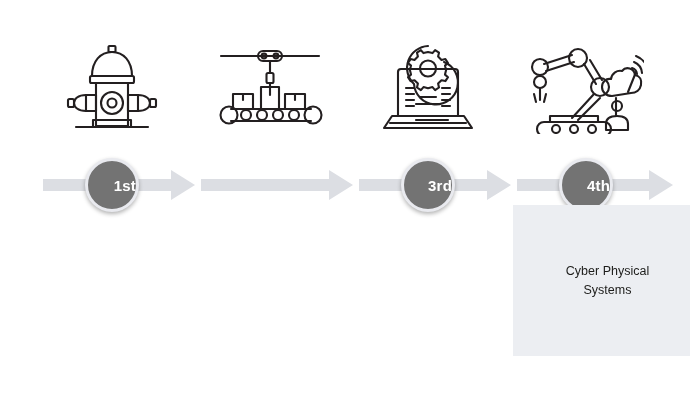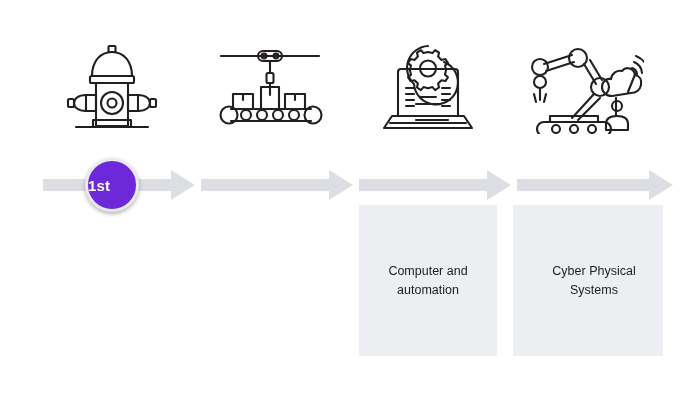--- a/index.html
+++ b/index.html
@@ -64,26 +64,26 @@
 
   
   .badge {
     position: absolute;
     top: 158px;
     left: 50%;
     transform: translateX(-50%);
     width: 54px;
     height: 54px;
     border-radius: 50%;
-    background: #6d28d9;
+    background: #737373;
     border: 3px solid #e9eaef;
     box-sizing: border-box;
     display: flex;
     align-items: center;
-    justify-content: flex-start;
+    justify-content: flex-end;
     box-shadow: 0 2px 4px rgba(0,0,0,0.30);
   }
   .badge-label {
     color: #ffffff;
     font-size: 15px;
     font-weight: bold;
     letter-spacing: 0.2px;
     line-height: 1;
   }
 
@@ -94,21 +94,21 @@
     left: 10px;
     width: 138px;
     height: 151px;
     background: #eceef2;
     display: flex;
     align-items: center;
     justify-content: center;
     box-sizing: border-box;
     padding: 0 8px;
   }
-  .panel-4 { width: 150px; padding-left: 20px; }
+  .panel-4 { width: 177px; padding-left: 20px; }
   .panel-text {
     color: #1d1d1b;
     font-size: 12.5px;
     line-height: 1.45;
     text-align: center;
     white-space: pre-line;
   }
 </style>
 </head>
 <body>
@@ -239,25 +239,24 @@
         <path d="M66 20 A22 22 0 1 1 36 42 A22 22 0 0 1 50 4"></path>
 
         <path d="M50 10 l4.5 1.1 2.6 -3.0 3.9 2.6 -0.9 3.9 3.4 3.4 3.9 -0.9 2.6 3.9 -3.0 2.6
                  1.1 4.5 -1.1 4.5 3.0 2.6 -2.6 3.9 -3.9 -0.9 -3.4 3.4 0.9 3.9 -3.9 2.6 -2.6 -3.0
                  -4.5 1.1 -4.5 -1.1 -2.6 3.0 -3.9 -2.6 0.9 -3.9 -3.4 -3.4 -3.9 0.9 -2.6 -3.9 3.0 -2.6
                  -1.1 -4.5 1.1 -4.5 -3.0 -2.6 2.6 -3.9 3.9 0.9 3.4 -3.4 -0.9 -3.9 3.9 -2.6 2.6 3.0 Z"></path>
         <circle cx="50" cy="26.5" r="8"></circle>
       </svg>
     </div>
 
-
-    <div class="panel">
-      <span class="panel-text">Computer and
-automation</span>
-    </div>
+    <div class="badge">
+      <span class="badge-label">3rd</span>
+    </div>
+
   </div>
 
   <div class="stage stage-4">
 
     <div class="icon-wrap">
       <svg width="116" height="92" viewBox="0 0 116 92" fill="none" stroke="#231f20" stroke-width="2.1" stroke-linecap="round" stroke-linejoin="round">
 
         <path d="M16 22 L44 13"></path>
         <path d="M18 29 L46 20"></path>
         <circle cx="12" cy="25" r="8"></circle>
@@ -289,20 +288,23 @@
         <circle cx="89" cy="64" r="5"></circle>
 
         <path d="M100 50 L108 30"></path>
 
         <path d="M104 26 a7 7 0 0 1 5 6"></path>
         <path d="M106 20 a13 13 0 0 1 8 11"></path>
         <path d="M108 14 a19 19 0 0 1 12 16"></path>
       </svg>
     </div>
 
+    <div class="badge">
+      <span class="badge-label">4th</span>
+    </div>
 
     <div class="panel panel-4" style="left:6px;">
       <span class="panel-text">Cyber Physical
 Systems</span>
     </div>
   </div>
 
 </div>
 
 </body></html>

